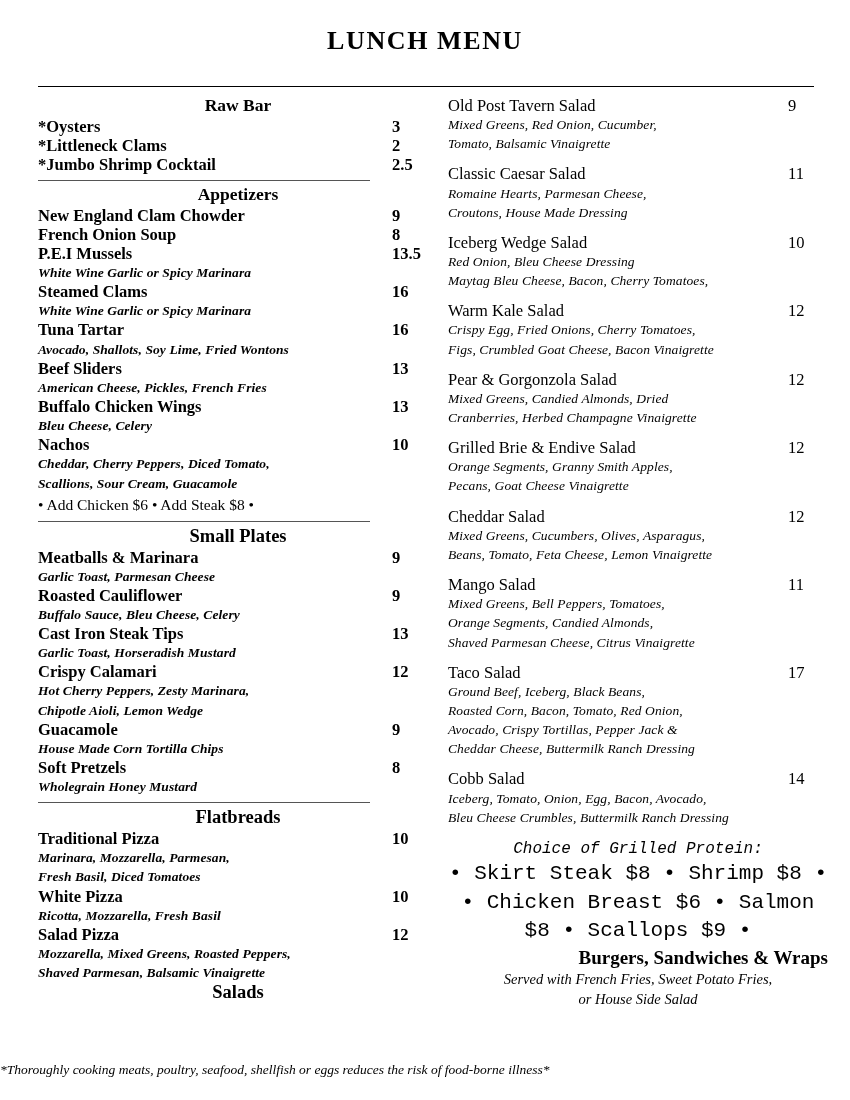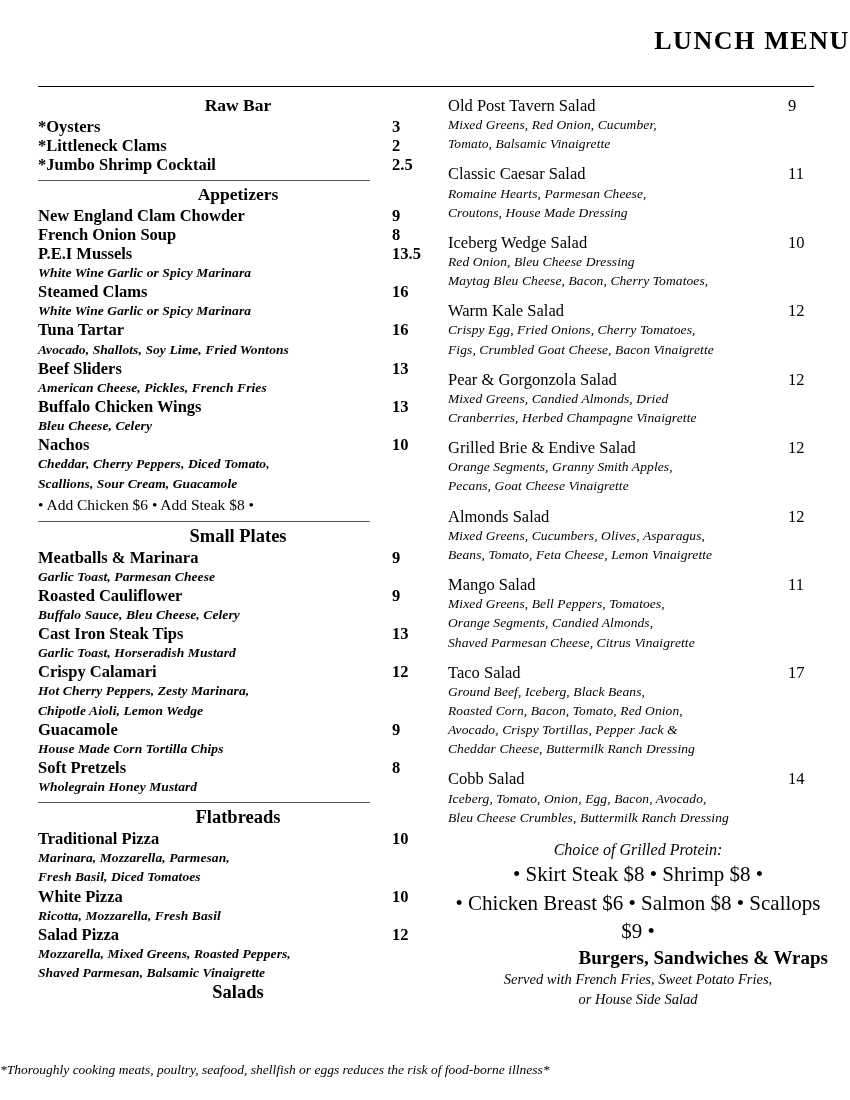--- a/index.html
+++ b/index.html
@@ -18,21 +18,21 @@
   .page {
     width: 850px;
     height: 1100px;
     position: relative;
     box-sizing: border-box;
     padding: 0;
   }
 
   
   .title {
-    text-align: right;
+    text-align: center;
     font-weight: bold;
     font-size: 26px;
     letter-spacing: 1.6px;
     margin: 0;
     padding-top: 26px;
     font-family: "Liberation Serif", "DejaVu Serif", serif;
   }
   .top-rule {
     position: absolute;
     left: 38px;
@@ -114,20 +114,21 @@
   .addons {
     font-size: 15.5px;
     line-height: 1.3;
     margin-top: 2px;
   }
 
   
   .protein-block {
     text-align: center;
     margin-top: 12px;
+    font-family: Liberation Mono, monospace;
   }
   .protein-title {
     font-style: italic;
     font-size: 16px;
     line-height: 1.35;
   }
   .protein-line {
     font-size: 21px;
     line-height: 1.35;
   }
@@ -382,21 +383,21 @@
           <div class="right-item">
             <div class="item-row">
               <div class="item-name">Grilled Brie &amp; Endive Salad</div>
               <div class="item-price">12</div>
             </div>
             <div class="item-desc">Orange Segments, Granny Smith Apples,</div>
             <div class="item-desc">Pecans, Goat Cheese Vinaigrette</div>
           </div>
           <div class="right-item">
             <div class="item-row">
-              <div class="item-name">Almonds Salad</div>
+              <div class="item-name">Cheddar Salad</div>
               <div class="item-price">12</div>
             </div>
             <div class="item-desc">Mixed Greens, Cucumbers, Olives, Asparagus,</div>
             <div class="item-desc">Beans, Tomato, Feta Cheese, Lemon Vinaigrette</div>
           </div>
           <div class="right-item">
             <div class="item-row">
               <div class="item-name">Mango Salad</div>
               <div class="item-price">11</div>
             </div>

